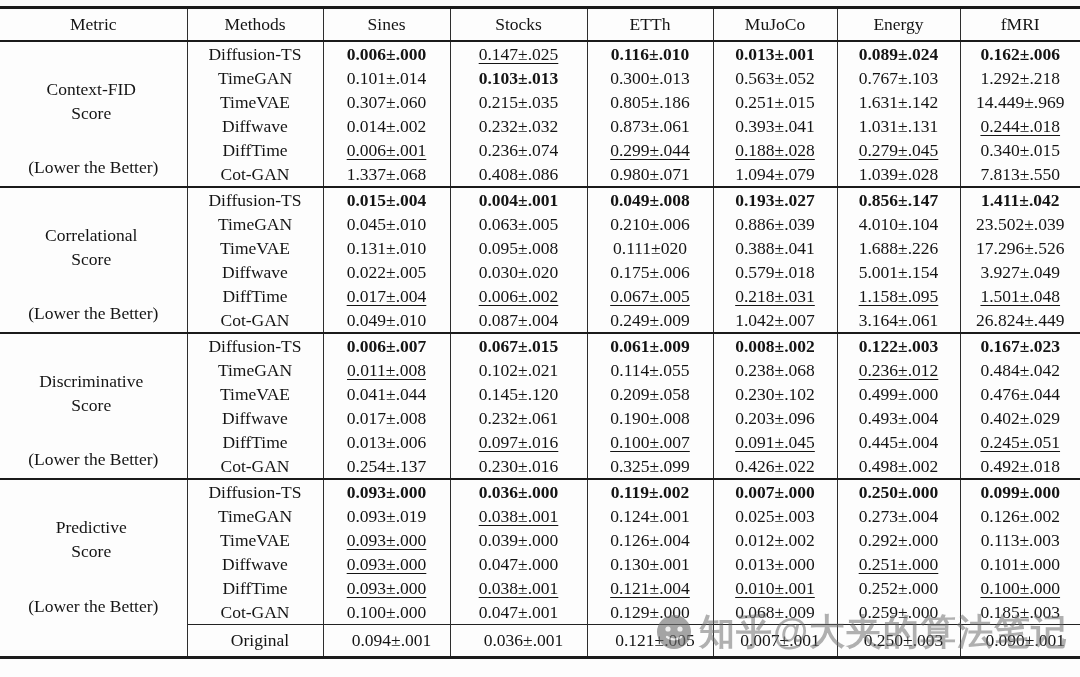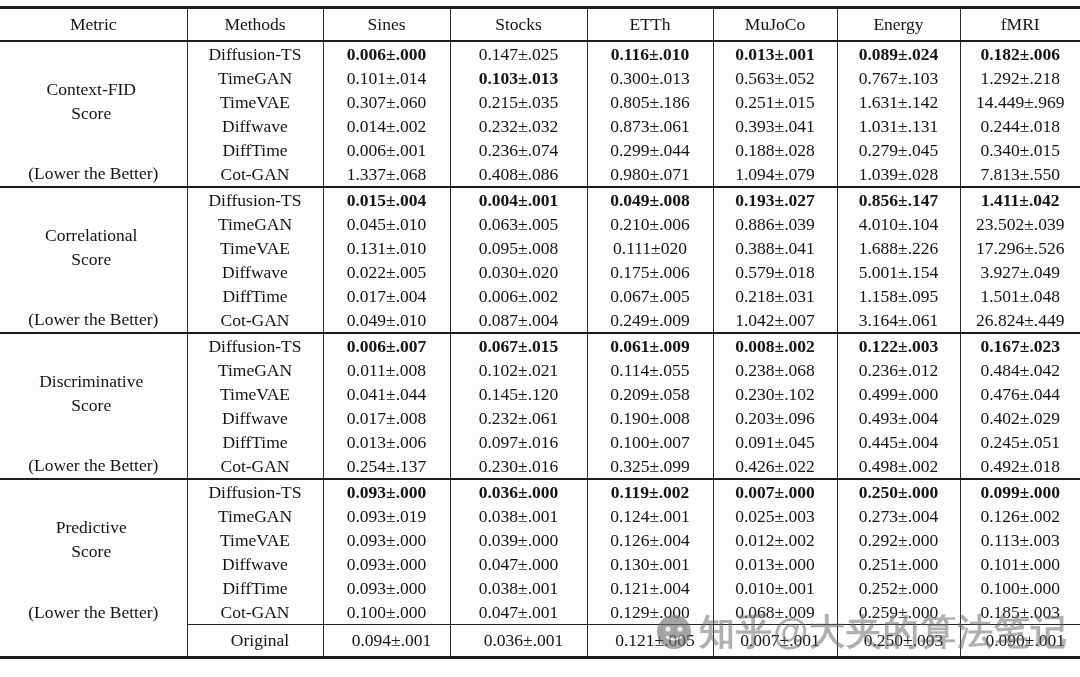--- a/index.html
+++ b/index.html
@@ -20,24 +20,25 @@
     border-bottom:2px solid #1b1b1b; padding:0;
   }
   td { text-align:center; height:24px; padding:0 2px; line-height:24px; }
   .vsep { border-left:1px solid #2e2e2e; }
   tr.block-start td.tsep { border-top:2px solid #1b1b1b; }
   td.metric-cell { position:relative; padding:0; }
   .metric-name {
     position:absolute; left:0; right:4px; top:50%;
     transform:translateY(-50%) translateY(-13px); line-height:24px;
   }
-  .metric-note { position:absolute; left:0; right:0; bottom:1px; line-height:24px; }
+  .metric-note { position:absolute; left:0; right:0; bottom:7px; line-height:24px; }
   td.b { font-weight:700;font-family:Liberation Serif, serif; }
   td.u span, td.b span { white-space:nowrap; }
   td.u span {
+    text-decoration:underline;
     text-underline-offset:3px;
     text-decoration-thickness:1px;
   }
   tr.original-row td { height:31px; line-height:31px;padding-left:12px; }
   tr.original-row td.rule-top { border-top:1.5px solid #222; }
 
   .watermark {
     position:absolute; left:656px; top:604px; width:430px; height:56px;
     display:flex; align-items:center; gap:7px; pointer-events:none;
   }
@@ -84,21 +85,21 @@
               <div>Score</div>
             </div>
             <div class="metric-note">(Lower the Better)</div>
           </td>
           <td class="vsep">Diffusion-TS</td>
           <td class="vsep b"><span>0.006±.000</span></td>
           <td class="vsep u"><span>0.147±.025</span></td>
           <td class="vsep b"><span>0.116±.010</span></td>
           <td class="vsep b"><span>0.013±.001</span></td>
           <td class="vsep b"><span>0.089±.024</span></td>
-          <td class="vsep b"><span>0.182±.006</span></td>
+          <td class="vsep b"><span>0.162±.006</span></td>
         </tr>
         <tr>
           <td class="vsep">TimeGAN</td>
           <td class="vsep n"><span>0.101±.014</span></td>
           <td class="vsep b"><span>0.103±.013</span></td>
           <td class="vsep n"><span>0.300±.013</span></td>
           <td class="vsep n"><span>0.563±.052</span></td>
           <td class="vsep n"><span>0.767±.103</span></td>
           <td class="vsep n"><span>1.292±.218</span></td>
         </tr>

